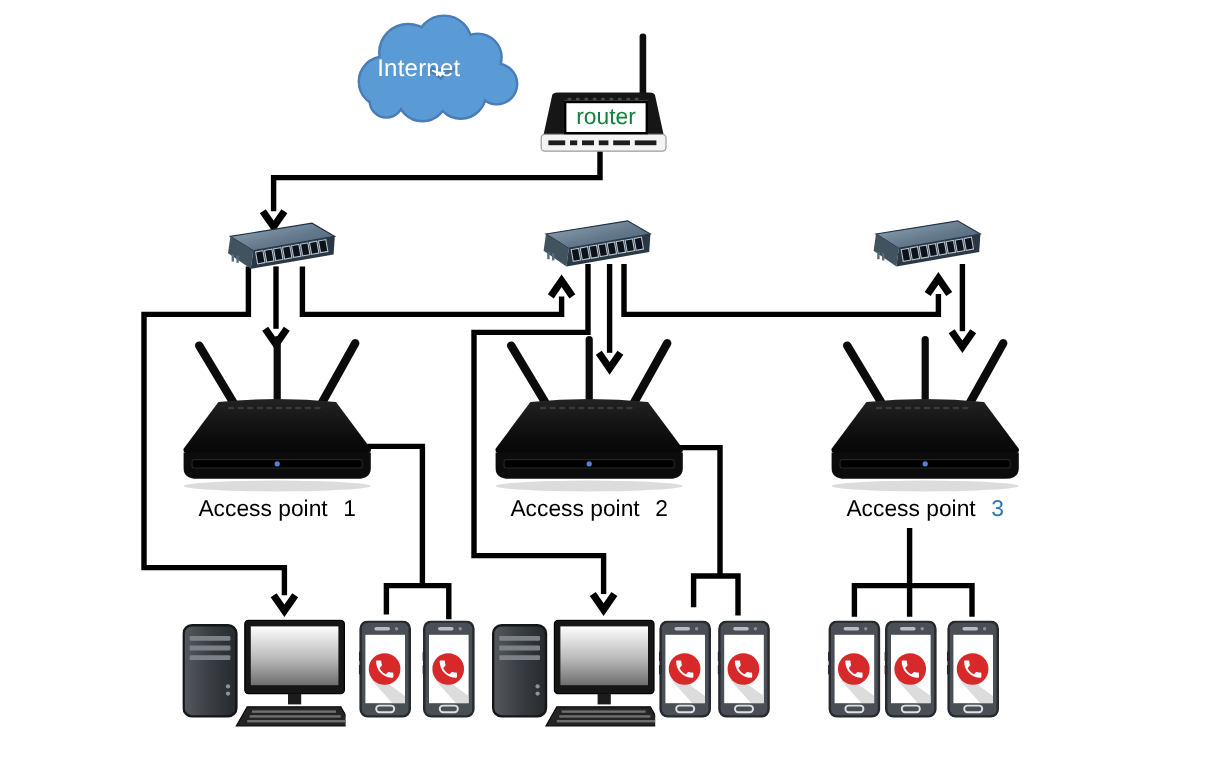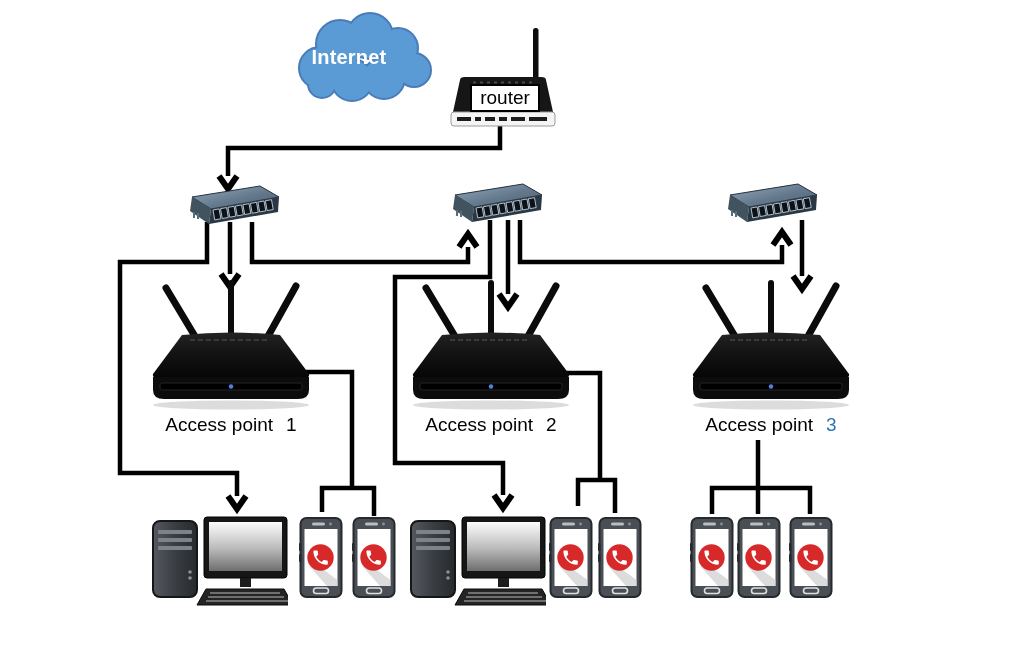--- a/index.html
+++ b/index.html
@@ -1,25 +1,25 @@
 <!DOCTYPE html>
 <html><head>
 <meta charset="utf-8">
 <style>
   html,body{margin:0;padding:0;background:#fff;}
   .stage{position:relative;width:1024px;height:652px;background:#ffffff;overflow:hidden;
          font-family:"Liberation Sans", sans-serif;}
   .abs{position:absolute;}
   .node-label{position:absolute;text-align:center;color:#000;font-size:19px;
               display:flex;justify-content:center;gap:13px;}
-  .internet-label{position:absolute;color:#ffffff;font-size:20px;font-weight:bold;
+  .internet-label{position:absolute;color:#ffffff;font-size:20px;font-weight:normal;
                   text-align:center;letter-spacing:.2px;}
   .router-label{position:absolute;background:#ffffff;border:2px solid #000;
                 display:flex;align-items:center;justify-content:center;
-                font-size:19px;color:#000000;}
+                font-size:19px;color:#15803d;}
   svg{display:block;}
 </style>
 </head>
 <body>
 
 <div class="stage">
 
   <svg width="0" height="0" style="position:absolute" aria-hidden="true">
     <defs>
       <linearGradient id="g-swtop" x1="0" y1="0" x2="1" y2="1">

